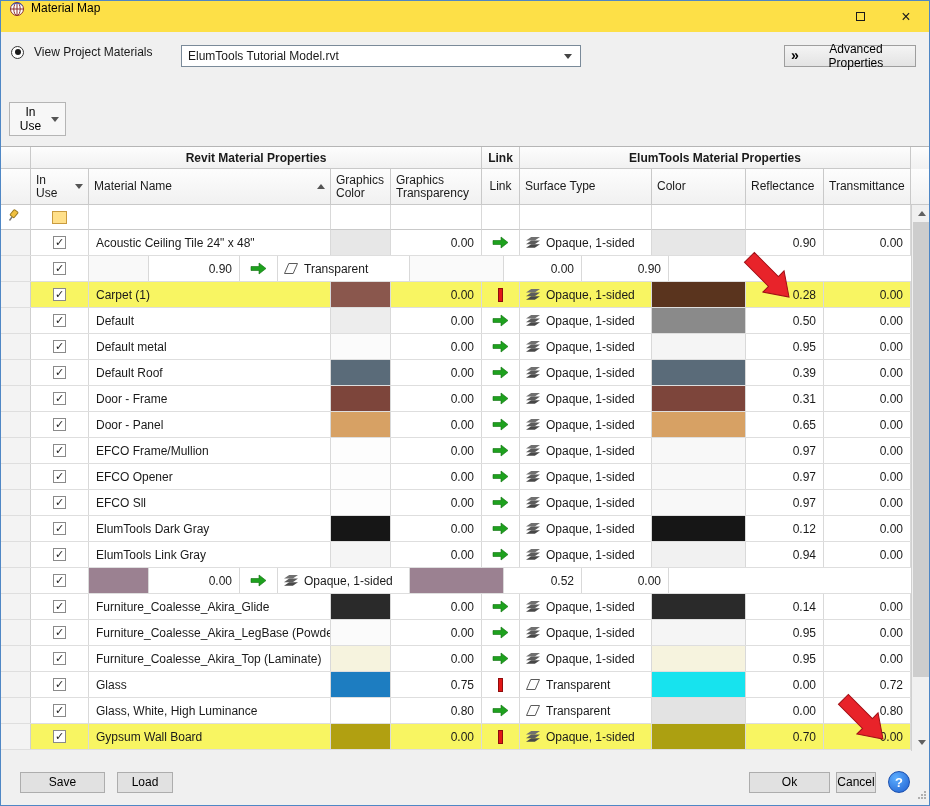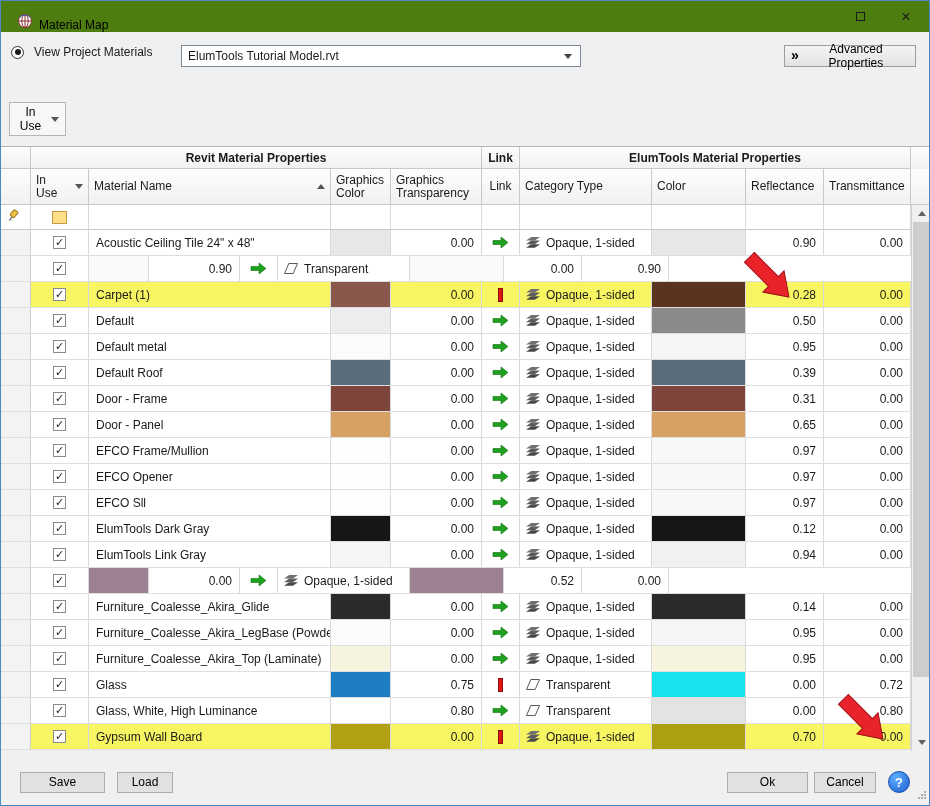--- a/index.html
+++ b/index.html
@@ -3,21 +3,21 @@
 <meta charset="utf-8">
 <style>
   html,body{margin:0;padding:0;background:#888;}
   *{box-sizing:border-box;}
   .dialog{
     position:relative;width:930px;height:806px;background:#f0f0f0;
     border:1px solid #4f87c5;overflow:hidden;
     font-family:"Liberation Sans","DejaVu Sans",sans-serif;font-size:12px;color:#1a1a1a;
   }
   
-  .titlebar{position:absolute;left:0;top:0;right:0;height:31px;background:#4d7c0f;display:flex;align-items:flex-end;padding-left:16px;}
+  .titlebar{position:absolute;left:0;top:0;right:0;height:31px;background:#fde047;display:flex;align-items:flex-start;padding-left:8px;}
   .titlebar .title{margin-left:6px;font-size:12px;color:#000;}
   .win-controls{margin-left:auto;display:flex;height:31px;}
   .winbtn{width:46px;height:31px;display:flex;align-items:center;justify-content:center;cursor:default;}
   .maxbox{width:9px;height:9px;border:1px solid #1a1a1a;display:block;}
   .winbtn.close span{font-size:16px;line-height:1;color:#1a1a1a;}
   
   .radios{position:absolute;left:10px;top:40px;}
   .radio{display:flex;align-items:center;gap:10px;height:22px;}
   .rdot{width:13px;height:13px;border:1px solid #333;border-radius:50%;background:#fff;display:flex;align-items:center;justify-content:center;}
   .rdot.on::after{content:"";width:6px;height:6px;border-radius:50%;background:#1a1a1a;}
@@ -57,21 +57,21 @@
   
   .scrollbar{position:absolute;top:58px;right:0;width:20px;height:546px;background:#f0f0f0;border-left:1px solid #d0d0d0;}
   .sb-btn{position:absolute;left:0;right:0;height:17px;display:flex;align-items:center;justify-content:center;background:#f0f0f0;}
   .sb-up{top:0;}.sb-down{bottom:0;}
   .sb-up .t{width:0;height:0;border-left:4px solid transparent;border-right:4px solid transparent;border-bottom:5px solid #606060;}
   .sb-down .t{width:0;height:0;border-left:4px solid transparent;border-right:4px solid transparent;border-top:5px solid #606060;}
   .sb-thumb{position:absolute;left:1px;right:1px;top:17px;height:455px;background:#cdcdcd;}
   
   .footer{position:absolute;left:0;right:0;top:768px;height:26px;display:flex;align-items:center;padding:0 19px;}
   .btn{height:21px;background:#e1e1e1;border:1px solid #adadad;font-family:inherit;font-size:12px;display:flex;align-items:center;justify-content:center;}
-  .w85{width:85px}.w56{width:56px;margin-left:12px}.w81{width:81px}.w60{width:62px;margin-left:6px}
+  .w85{width:85px}.w56{width:56px;margin-left:12px}.w81{width:81px}.w60{width:40px;margin-left:6px}
   .spacer{flex:1;}
   .help{width:22px;height:22px;border-radius:50%;background:radial-gradient(circle at 35% 30%,#5caeff,#1f5fd0);color:#fff;font-weight:700;font-size:13px;display:flex;align-items:center;justify-content:center;margin-left:12px;border:1px solid #1a4fae;}
   .grip{position:absolute;right:2px;bottom:2px;}
   .overlay{position:absolute;left:0;top:0;pointer-events:none;}
 </style>
 </head>
 <body>
 
 <div class="dialog">
 
@@ -140,21 +140,21 @@
       <div class="hcell c-gcolor">
           <span>Graphics Color</span>
         </div>
       <div class="hcell c-gtrans">
           <span>Graphics Transparency</span>
         </div>
       <div class="hcell c-link">
           <span>Link</span>
         </div>
       <div class="hcell c-surface">
-          <span>Category Type</span>
+          <span>Surface Type</span>
         </div>
       <div class="hcell c-ecolor">
           <span>Color</span>
         </div>
       <div class="hcell c-refl">
           <span>Reflectance</span>
         </div>
       <div class="hcell c-trans">
           <span>Transmittance</span>
         </div>

